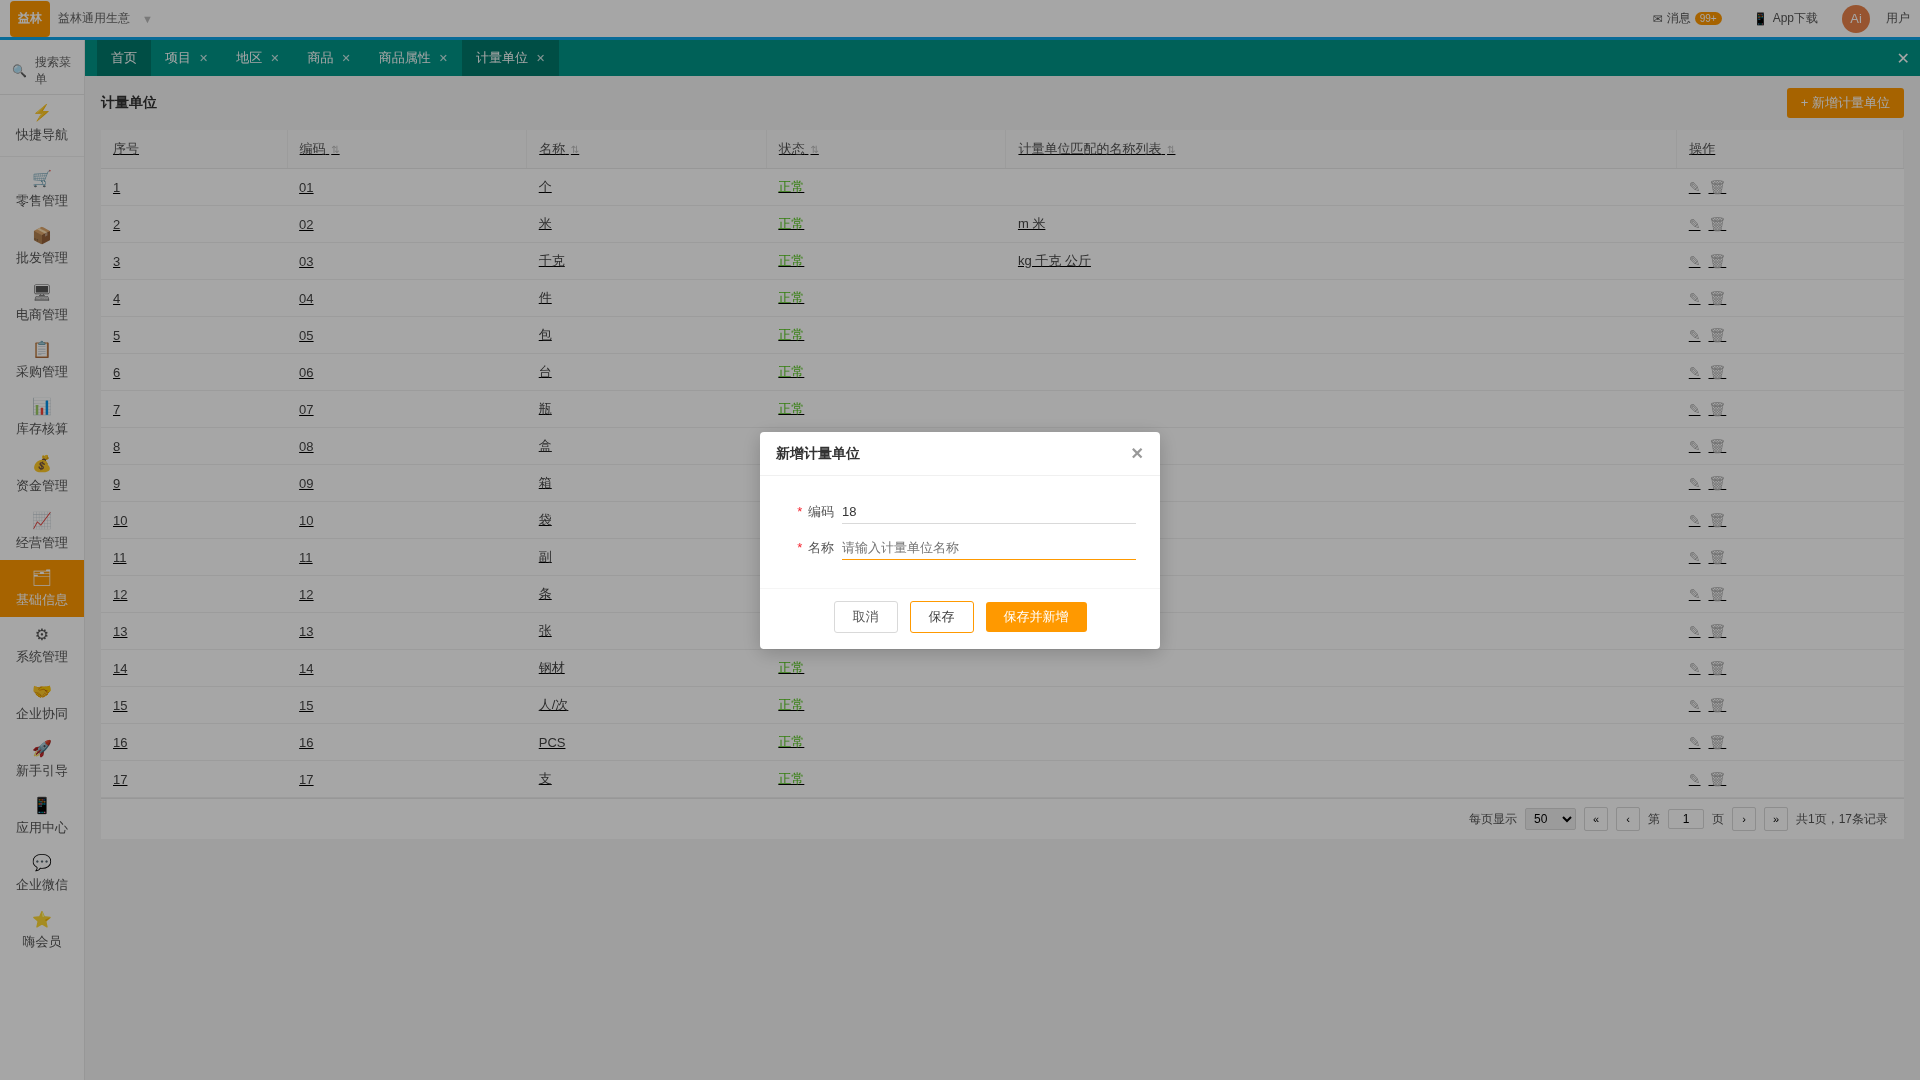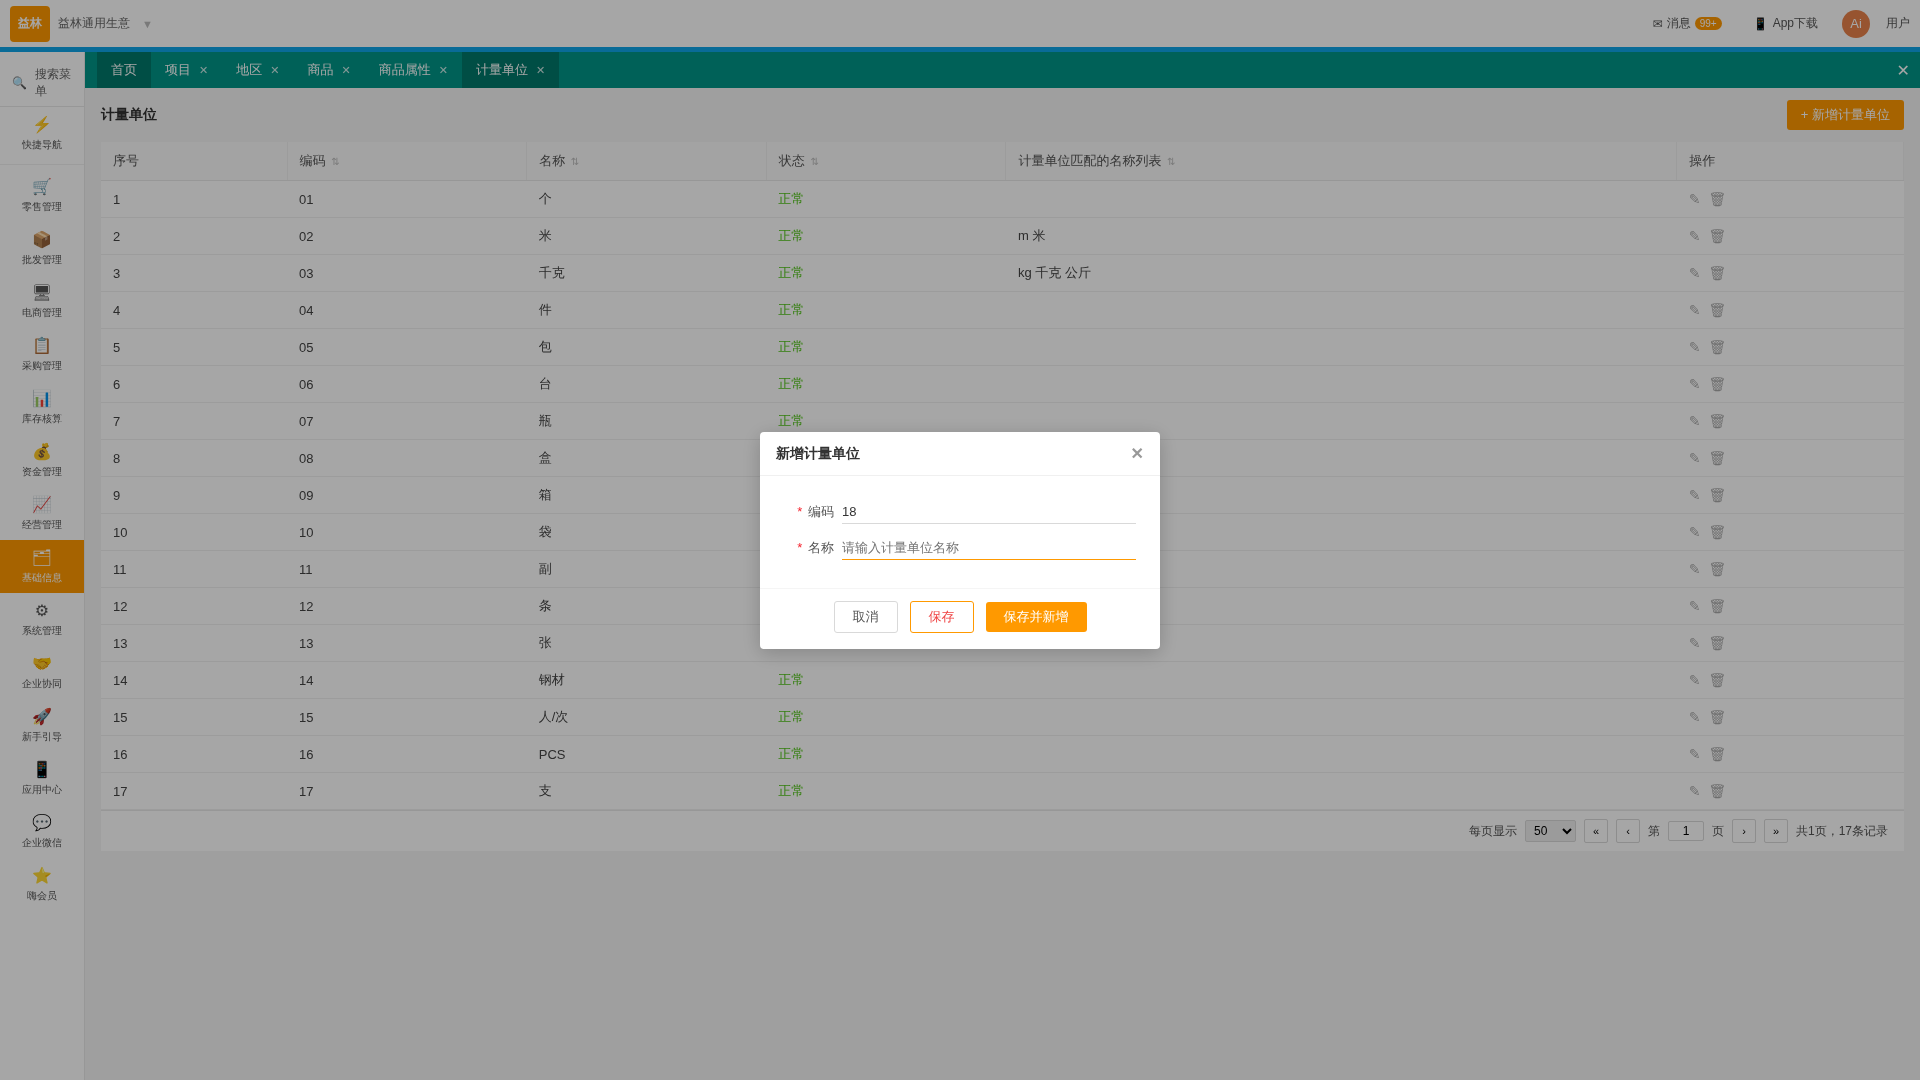--- a/index.html
+++ b/index.html
@@ -1,26 +1,26 @@
 <!DOCTYPE html>
 <html><head>
   <meta charset="utf-8">
   <style>
     * { margin: 0; padding: 0; box-sizing: border-box; }
     body { font-family: 'Microsoft YaHei', Arial, sans-serif; font-size: 13px; background: #f0f0f0; width: 1920px; height: 1080px; overflow: hidden; }
 
     
     .top-bar {
-      height: 52px;
+      height: 40px;
       background: #fff;
       display: flex;
       align-items: center;
       justify-content: space-between;
       padding: 0 10px;
-      border-bottom: 5px solid #0ea5e9;
+      border-bottom: 3px solid #0ea5e9;
     }
     .logo-area {
       display: flex;
       align-items: center;
       gap: 8px;
     }
     .logo-icon {
       width: 40px;
       height: 36px;
       background: #f90;
@@ -90,21 +90,21 @@
       padding: 8px 4px;
       cursor: pointer;
       color: #555;
       font-size: 12px;
       gap: 4px;
     }
     .sidebar-item.active { background: #f90; color: #fff; border-radius: 0; }
     .sidebar-item .si-icon {
       font-size: 16px;
     }
-    .sidebar-item .si-label { font-size: 10px; text-align: left; }
+    .sidebar-item .si-label { font-size: 13px; text-align: left; }
 
     
     .content-area {
       flex: 1;
       display: flex;
       flex-direction: column;
       background: #f5f5f5;
       overflow: hidden;
     }
 
@@ -174,20 +174,21 @@
       cursor: pointer;
       font-size: 13px;
     }
 
     
     .data-table {
       width: 100%;
       border-collapse: collapse;
       background: #fff;
       font-size: 13px;
+      text-decoration: underline;
     }
     .data-table th {
       background: #fafafa;
       padding: 10px 12px;
       text-align: left;
       color: #555;
       font-weight: normal;
       border-bottom: 1px solid #e8e8e8;
       border-right: 1px solid #f0f0f0;
       white-space: nowrap;
@@ -329,21 +330,21 @@
       background: #fff;
       border-radius: 3px;
       cursor: pointer;
       font-size: 13px;
       color: #555;
     }
     .btn-save {
       padding: 6px 18px;
       border: 1px solid #f90;
       background: #fff;
-      color: #ef4444;
+      color: #404040;
       border-radius: 3px;
       cursor: pointer;
       font-size: 13px;
     }
     .btn-save-new {
       padding: 6px 18px;
       border: none;
       background: #f90;
       color: #fff;
       border-radius: 3px;

